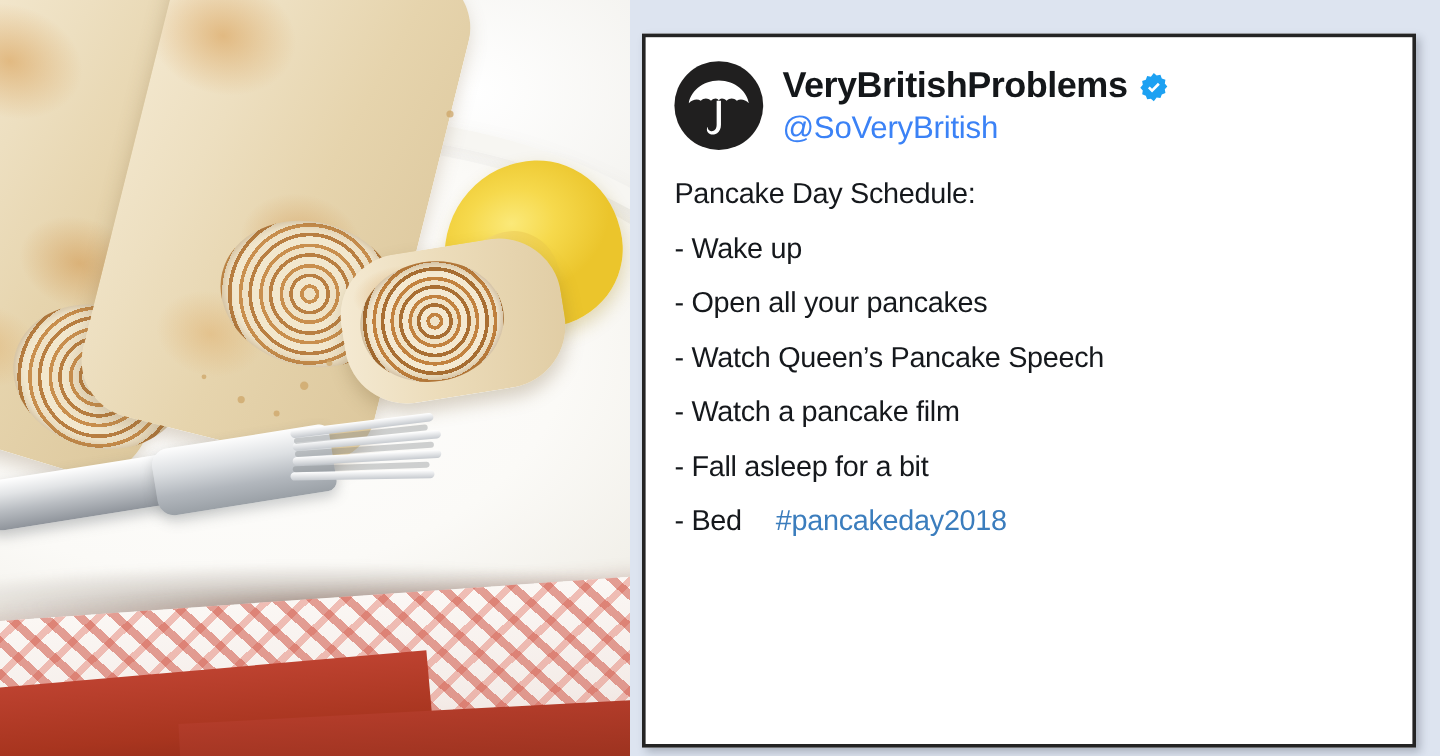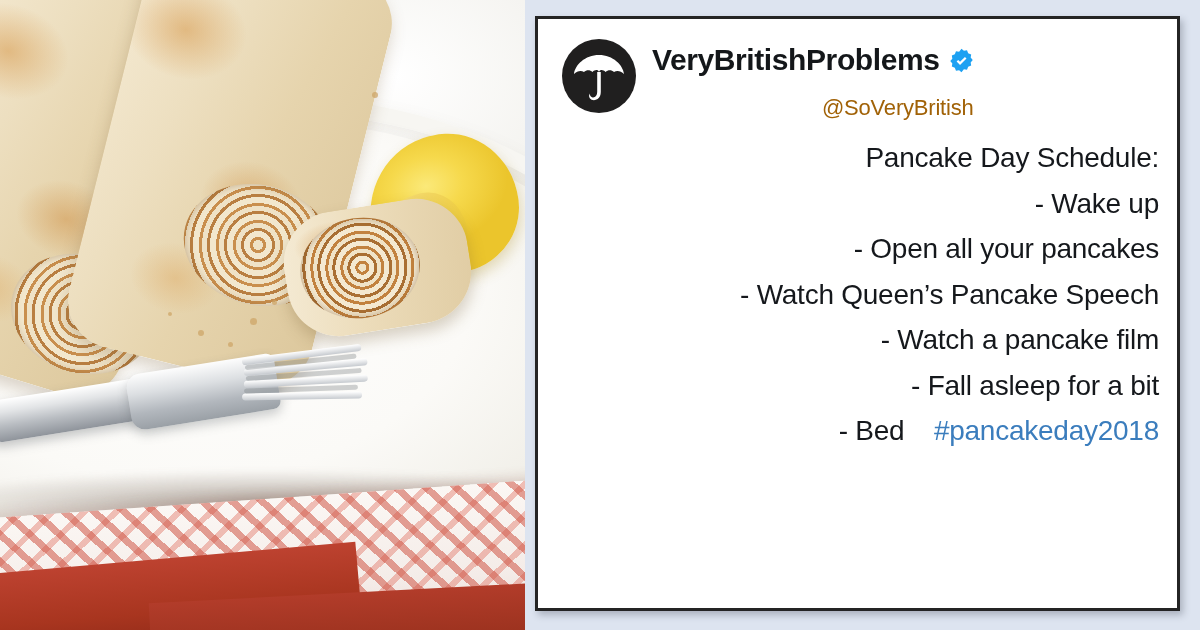--- a/index.html
+++ b/index.html
@@ -146,48 +146,47 @@
   }
   .plate-shadow {
     position:absolute; left:-80px; top:470px; width:690px; height:70px;
     border-radius:50%;
     background:radial-gradient(ellipse at 50% 50%, rgba(90,70,55,.45) 0%, rgba(90,70,55,0) 72%);
     filter:blur(3px);
   }
 
   
   .card {
-    position:absolute; left:535px; top:16px; width:645px; height:595px;
+    position:absolute; left:535px; top:28px; width:645px; height:595px;
     background:#ffffff; border:3px solid #242424;
     box-shadow:3px 4px 7px rgba(40,45,60,.28);
-    text-align:right;
   }
   .card-inner { padding:20px 18px 0 24px; }
 
   .tweet-head { display:flex; align-items:flex-start; gap:16px; }
   .avatar {
     flex:0 0 auto; width:74px; height:74px; border-radius:50%;
     background:#201f1f; position:relative; overflow:hidden;
   }
   .avatar svg { position:absolute; left:11px; top:12px; }
 
   .names { padding-top:4px; min-width:0; }
   .name-row { display:flex; align-items:center; gap:9px; }
   .disp-name {
     font-size:30px; font-weight:bold; color:#14171a;
     letter-spacing:-0.4px; white-space:nowrap;
   }
   .badge { flex:0 0 auto; width:25px; height:25px; display:block; }
   .handle {
-    font-size:22px; color:#a16207; margin-top:18px;
+    font-size:26px; color:#3b82f6; margin-top:2px;
     letter-spacing:-0.2px; white-space:nowrap;
   }
 
   .tweet-body {
-    margin-top:14px; font-size:28px; line-height:45.5px;
+    margin-top:14px; font-size:24px; line-height:45.5px;
     color:#15181c; letter-spacing:-0.25px;
   }
   .tweet-line { white-space:nowrap; }
   .hashtag { color:#3b7dbd;margin-left:22px; }
 </style>
 </head>
 <body>
 
 <div id="stage">
 

